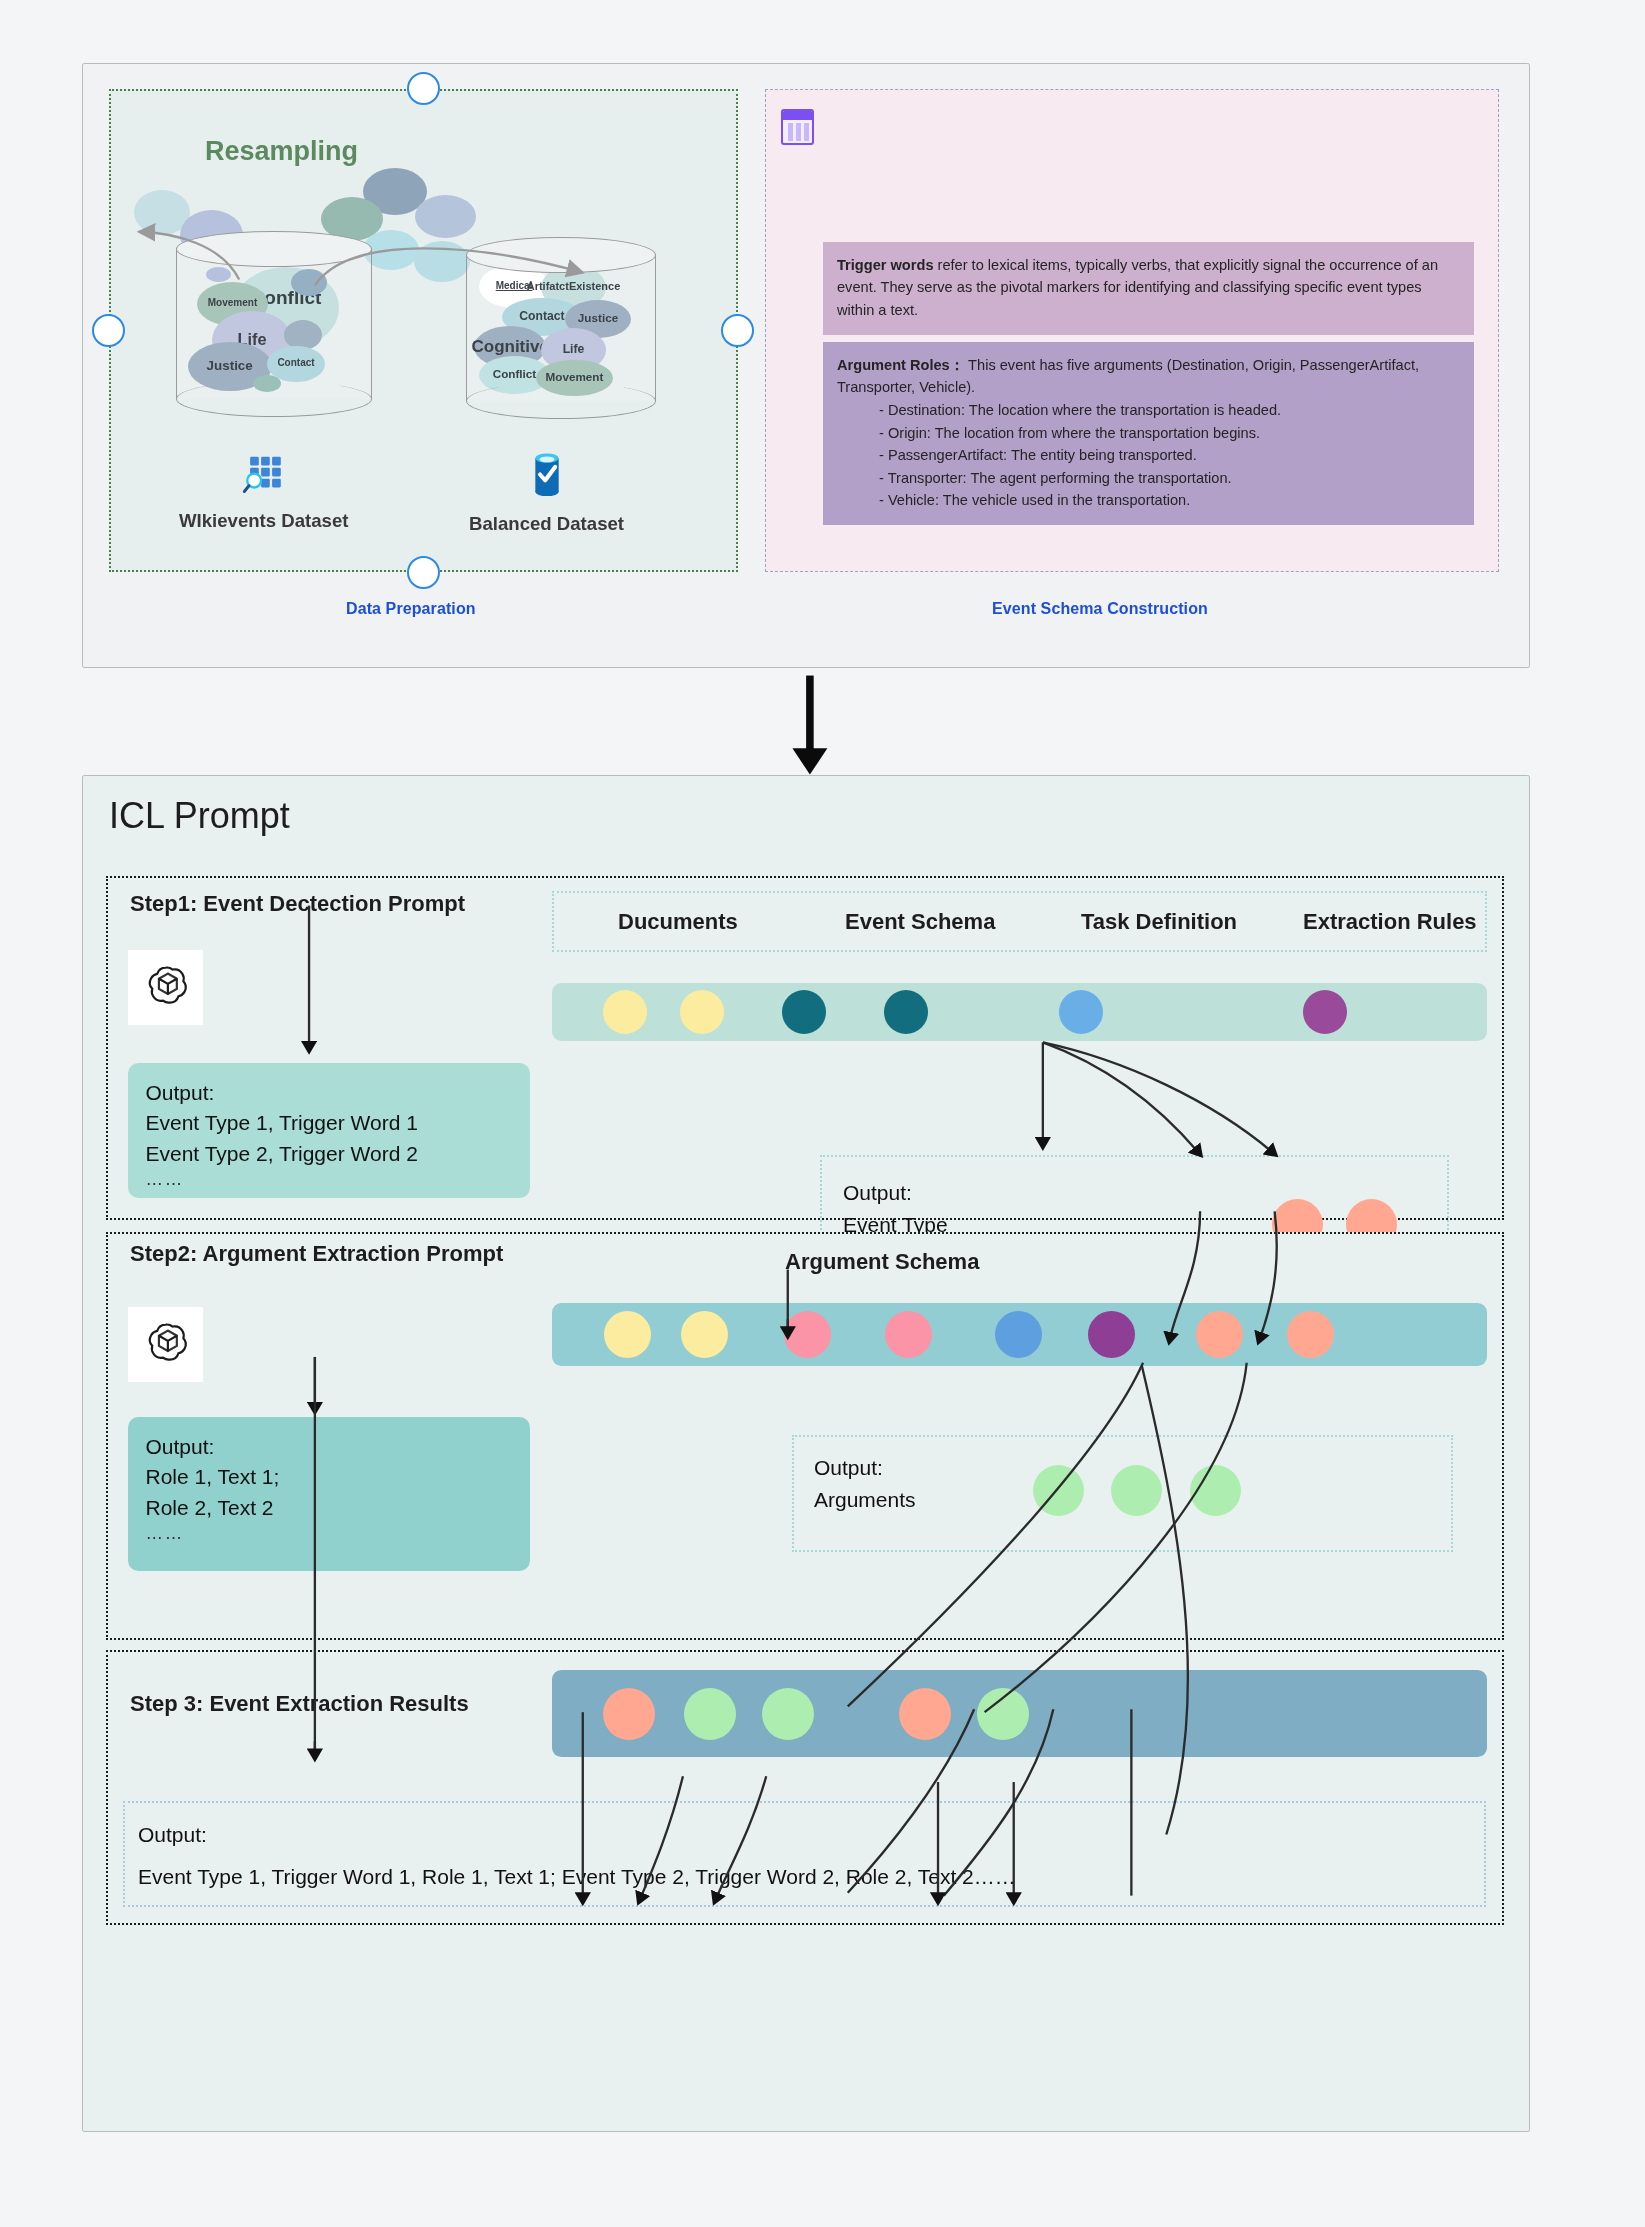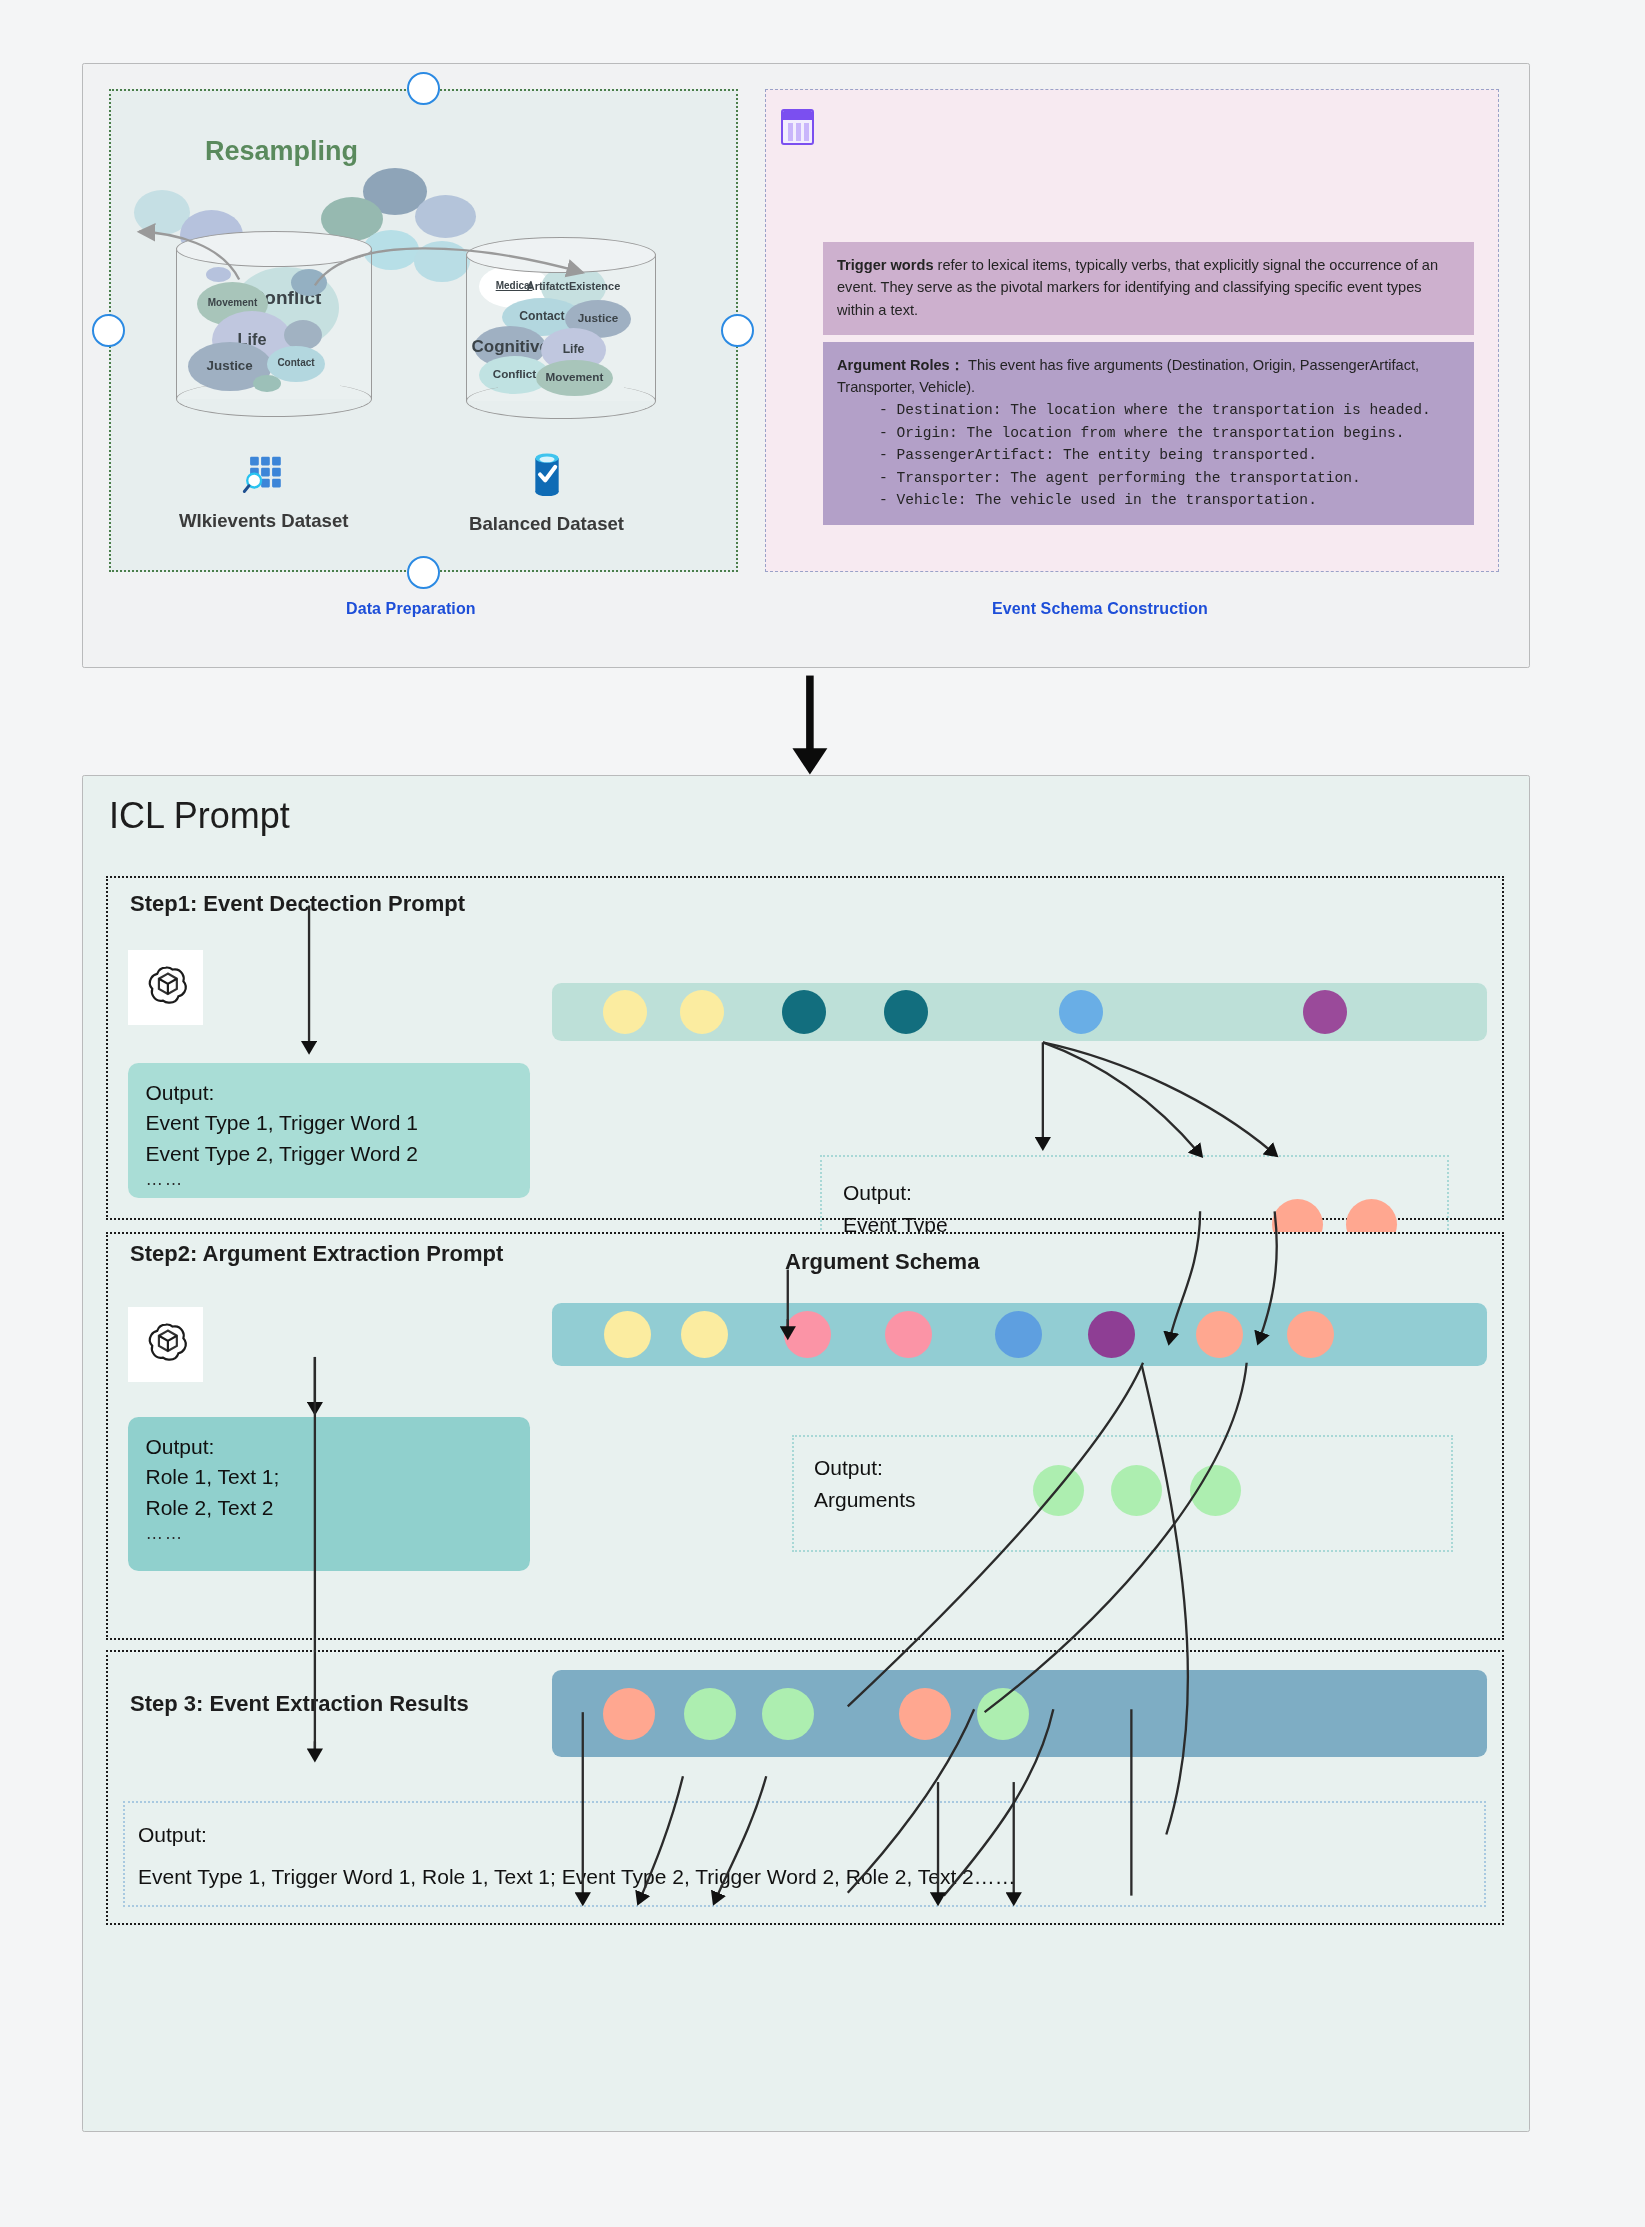--- a/index.html
+++ b/index.html
@@ -79,21 +79,21 @@
   .ds-row { position: absolute; display: flex; align-items: center; gap: 15px; flex-direction: column; }
   .ds-label { font-size: 18.6px; font-weight: 700; color: #3a3a3a; white-space: nowrap; }
 
   
   .es-box { position: absolute; padding: 11.7px 14px 13px 14px; }
   .es-box .ln { font-size: 14.6px; line-height: 1.55; color: #242424; }
   .es-box .ln b { font-weight: 700; }
   .es-1 { left: 740px; top: 44px; width: 651px; background: #fadbe9; }
   .es-2 { left: 740px; top: 178px; width: 651px; background: #cdb0ce; }
   .es-3 { left: 740px; top: 278px; width: 651px; background: #b3a0c8; }
-  .es-3 .ind { padding-left: 42px; font-family: Liberation Mono, monospace; }
+  .es-3 .ind { padding-left: 42px; }
   .es-icon {
     position: absolute; left: 698px; top: 45px; width: 33px; height: 36px;
     background: #f2eefe; border: 2.3px solid #7b4ff0; border-radius: 2.9px; overflow:hidden;
   }
   .es-icon .cap { position:absolute; left:0; top:0; width:100%; height:9.3px; background:#7b4ff0; }
   .es-icon .bar { position:absolute; top:11.7px; width:5.2px; height:18.6px; background:#c9b6fb; }
 
   
   .icl-panel {
     position: absolute; left: 82px; top: 775px;
@@ -293,20 +293,26 @@
       </svg>
     </div>
 
     <div class="out-card" style="left:45px;top:287px;width:402px;height:135px;">
       <div class="t">Output:</div>
       <div class="t">Event Type 1,  Trigger Word 1</div>
       <div class="t">Event Type 2,  Trigger Word 2</div>
       <div class="dots">……</div>
     </div>
 
+    <div class="hdr-band" style="left:469px;top:115px;width:935px;height:61px;">
+      <span style="left:64px;top:16.3px;">Ducuments</span>
+      <span style="left:291px;top:16.3px;">Event Schema</span>
+      <span style="left:527px;top:16.3px;">Task Definition</span>
+      <span style="left:749px;top:16.3px;">Extraction Rules</span>
+    </div>
 
     <div class="capsule" style="left:469px;top:207px;width:935px;height:58px;background:#bde0d8;">
       <div class="dot" style="left:51px;top:7px;width:44px;height:44px;background:#fbeca0;"></div>
       <div class="dot" style="left:128px;top:7px;width:44px;height:44px;background:#fbeca0;"></div>
       <div class="dot" style="left:230px;top:7px;width:44px;height:44px;background:#126e7e;"></div>
       <div class="dot" style="left:332px;top:7px;width:44px;height:44px;background:#126e7e;"></div>
       <div class="dot" style="left:507px;top:7px;width:44px;height:44px;background:#69aee6;"></div>
       <div class="dot" style="left:751px;top:7px;width:44px;height:44px;background:#9a4a9a;"></div>
     </div>
 

